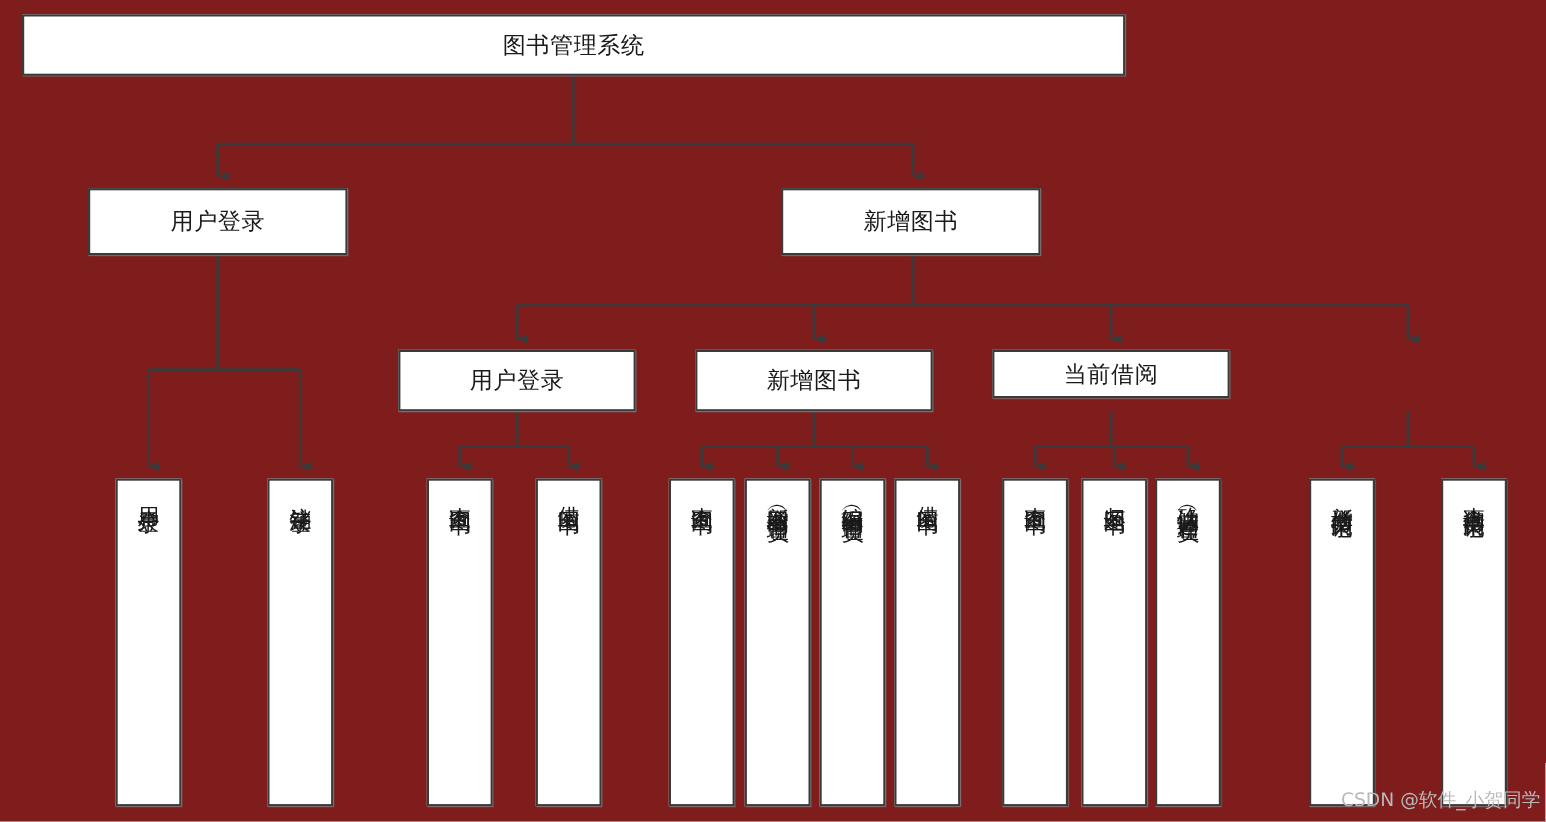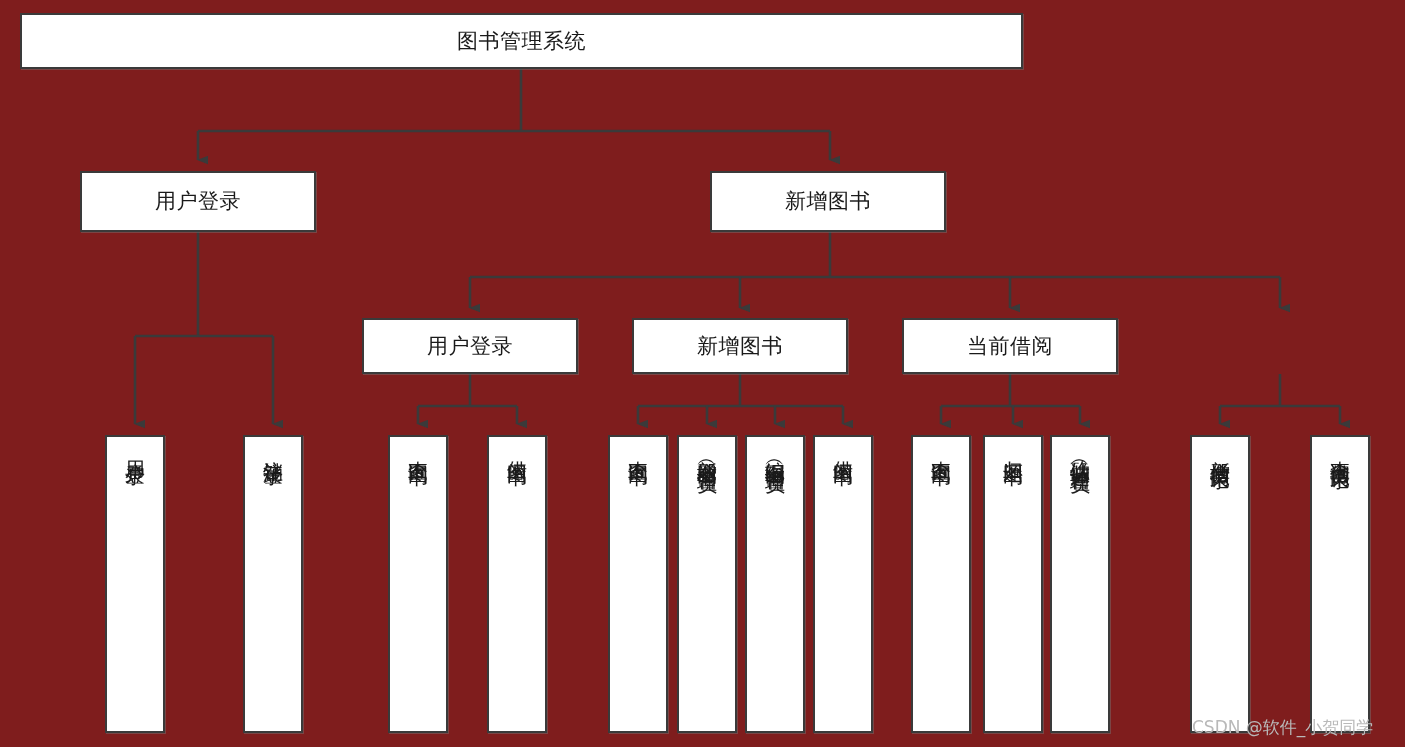--- a/index.html
+++ b/index.html
@@ -56,20 +56,21 @@
     letter-spacing: 2px;
     white-space: normal;
     max-height: 282px;
   }
   .watermark {
     position: absolute;
     font-size: 17px;
     color: #b9b9b9;
     white-space: nowrap;
     font-family: "DejaVu Sans", "Liberation Sans", sans-serif;
+    margin-left: 27px;
   }
 </style>
 </head>
 <body>
 
 <div id="canvas">
 
   <svg id="wires" viewBox="0 0 1405 747" xmlns="http://www.w3.org/2000/svg">
     <defs>
       <marker id="arrowhead" markerWidth="10" markerHeight="11" refX="4.2" refY="10" orient="auto" markerUnits="userSpaceOnUse">
@@ -130,21 +131,21 @@
   <div class="node" style="left:710px; top:171px; width:236px; height:61px;">
     <span class="lbl">新增图书</span>
   </div>
 
   <div class="node" style="left:362px; top:318px; width:216px; height:56px;">
     <span class="lbl">用户登录</span>
   </div>
   <div class="node" style="left:632px; top:318px; width:216px; height:56px;">
     <span class="lbl">新增图书</span>
   </div>
-  <div class="node" style="left:902px; top:318px; width:216px; height:56px;">
+  <div class="node" style="left:902px; top:318px; width:216px; height:44px;">
     <span class="lbl">当前借阅</span>
   </div>
 
   <div class="node vertical" style="left:105px; top:435px; width:60px; height:298px;">
     <span class="lbl">用户登录</span>
   </div>
   <div class="node vertical" style="left:243px; top:435px; width:60px; height:298px;">
     <span class="lbl">注销登录</span>
   </div>
 

